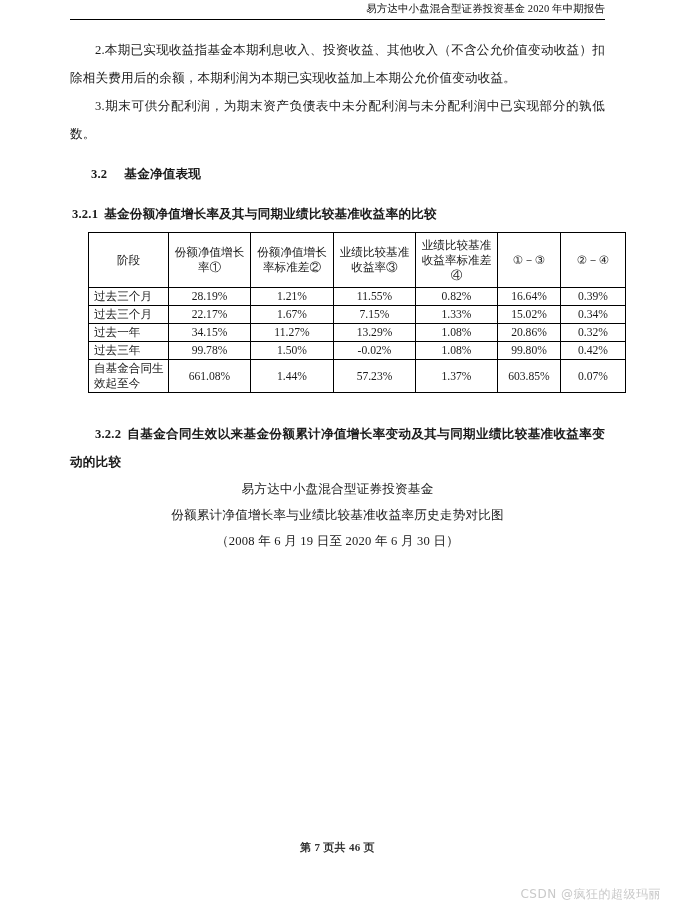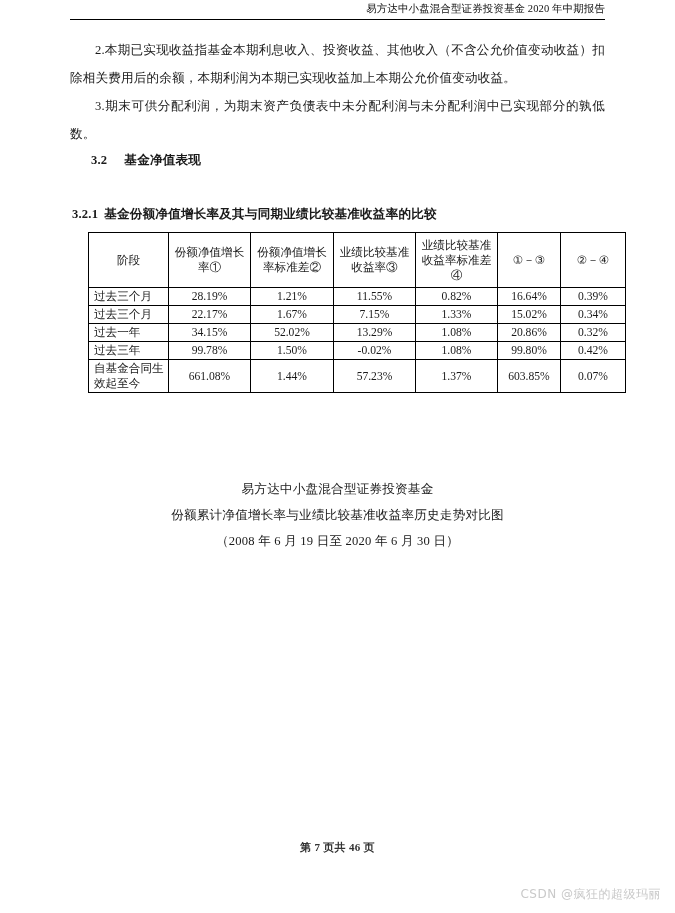--- a/index.html
+++ b/index.html
@@ -55,21 +55,21 @@
     letter-spacing: 0.15px;
   }
   p.indent {
     text-indent: 25px;
   }
 
   
   .h2 {
     position: absolute;
     left: 91px;
-    top: 152px;
+    top: 166px;
     font-size: 12.6px;
     font-weight: bold;
     letter-spacing: 0.2px;
   }
   .h2 .num { margin-right: 17px; }
   .h3 {
     position: absolute;
     left: 72px;
     top: 206px;
     font-size: 12.6px;
@@ -225,21 +225,21 @@
         <td>22.17%</td>
         <td>1.67%</td>
         <td>7.15%</td>
         <td>1.33%</td>
         <td>15.02%</td>
         <td>0.34%</td>
       </tr>
       <tr>
         <td class="stage">过去一年</td>
         <td>34.15%</td>
-        <td>52.02%</td>
+        <td>11.27%</td>
         <td>13.29%</td>
         <td>1.08%</td>
         <td>20.86%</td>
         <td>0.32%</td>
       </tr>
       <tr>
         <td class="stage">过去三年</td>
         <td>99.78%</td>
         <td>1.50%</td>
         <td>-0.02%</td>
@@ -252,20 +252,23 @@
         <td>661.08%</td>
         <td>1.44%</td>
         <td>57.23%</td>
         <td>1.37%</td>
         <td>603.85%</td>
         <td>0.07%</td>
       </tr>
     </tbody>
   </table>
 
+  <div class="h3b">
+    <span class="num">3.2.2</span><span>自基金合同生效以来基金份额累计净值增长率变动及其与同期业绩比较基准收益率变动的比较</span>
+  </div>
 
   <div class="chart-caption">
     <div>易方达中小盘混合型证券投资基金</div>
     <div>份额累计净值增长率与业绩比较基准收益率历史走势对比图</div>
     <div>（2008 年 6 月 19 日至 2020 年 6 月 30 日）</div>
   </div>
 
   <div class="chart-area"></div>
 
   <div class="page-footer">第 7 页共 46 页</div>

